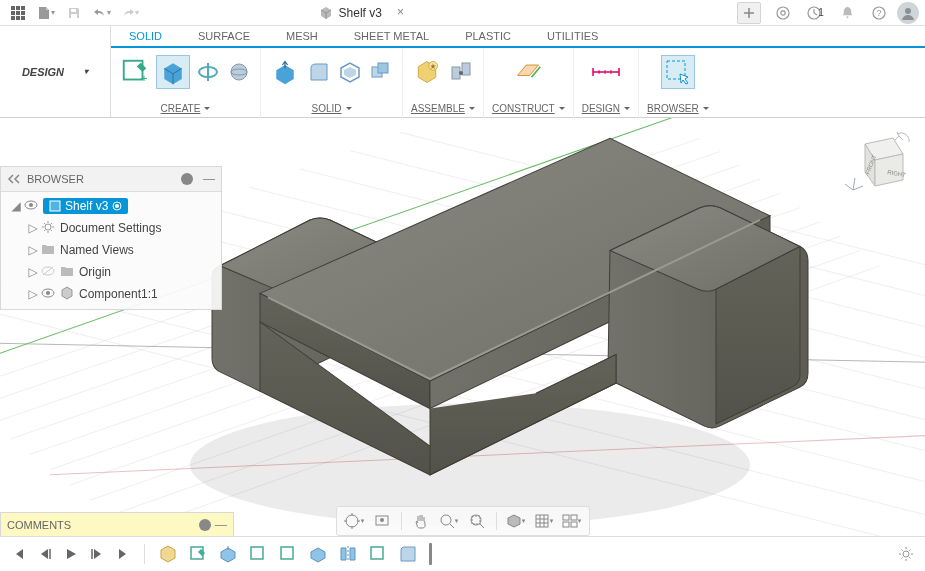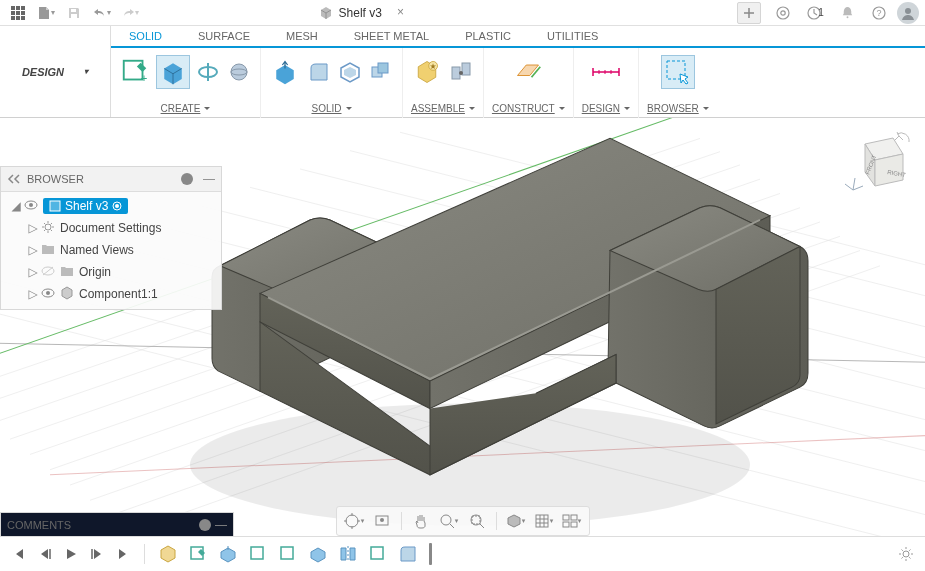--- a/index.html
+++ b/index.html
@@ -158,21 +158,21 @@
   width:72px; height:72px;
 }
 
 
 .comments-bar {
   position:absolute;
   left:0;
   bottom:0;
   width:220px;
   height:23px;
-  background:#0f172a;
+  background:#fef9c3;
   border:1px solid #d8d8d8;
   border-bottom:none;
   display:flex;
   align-items:center;
   padding:0 6px;
 }
 .comments-bar .dot { margin-left:auto; width:12px; height:12px; border-radius:6px; background:#888;}
 
 
 .navbar {

